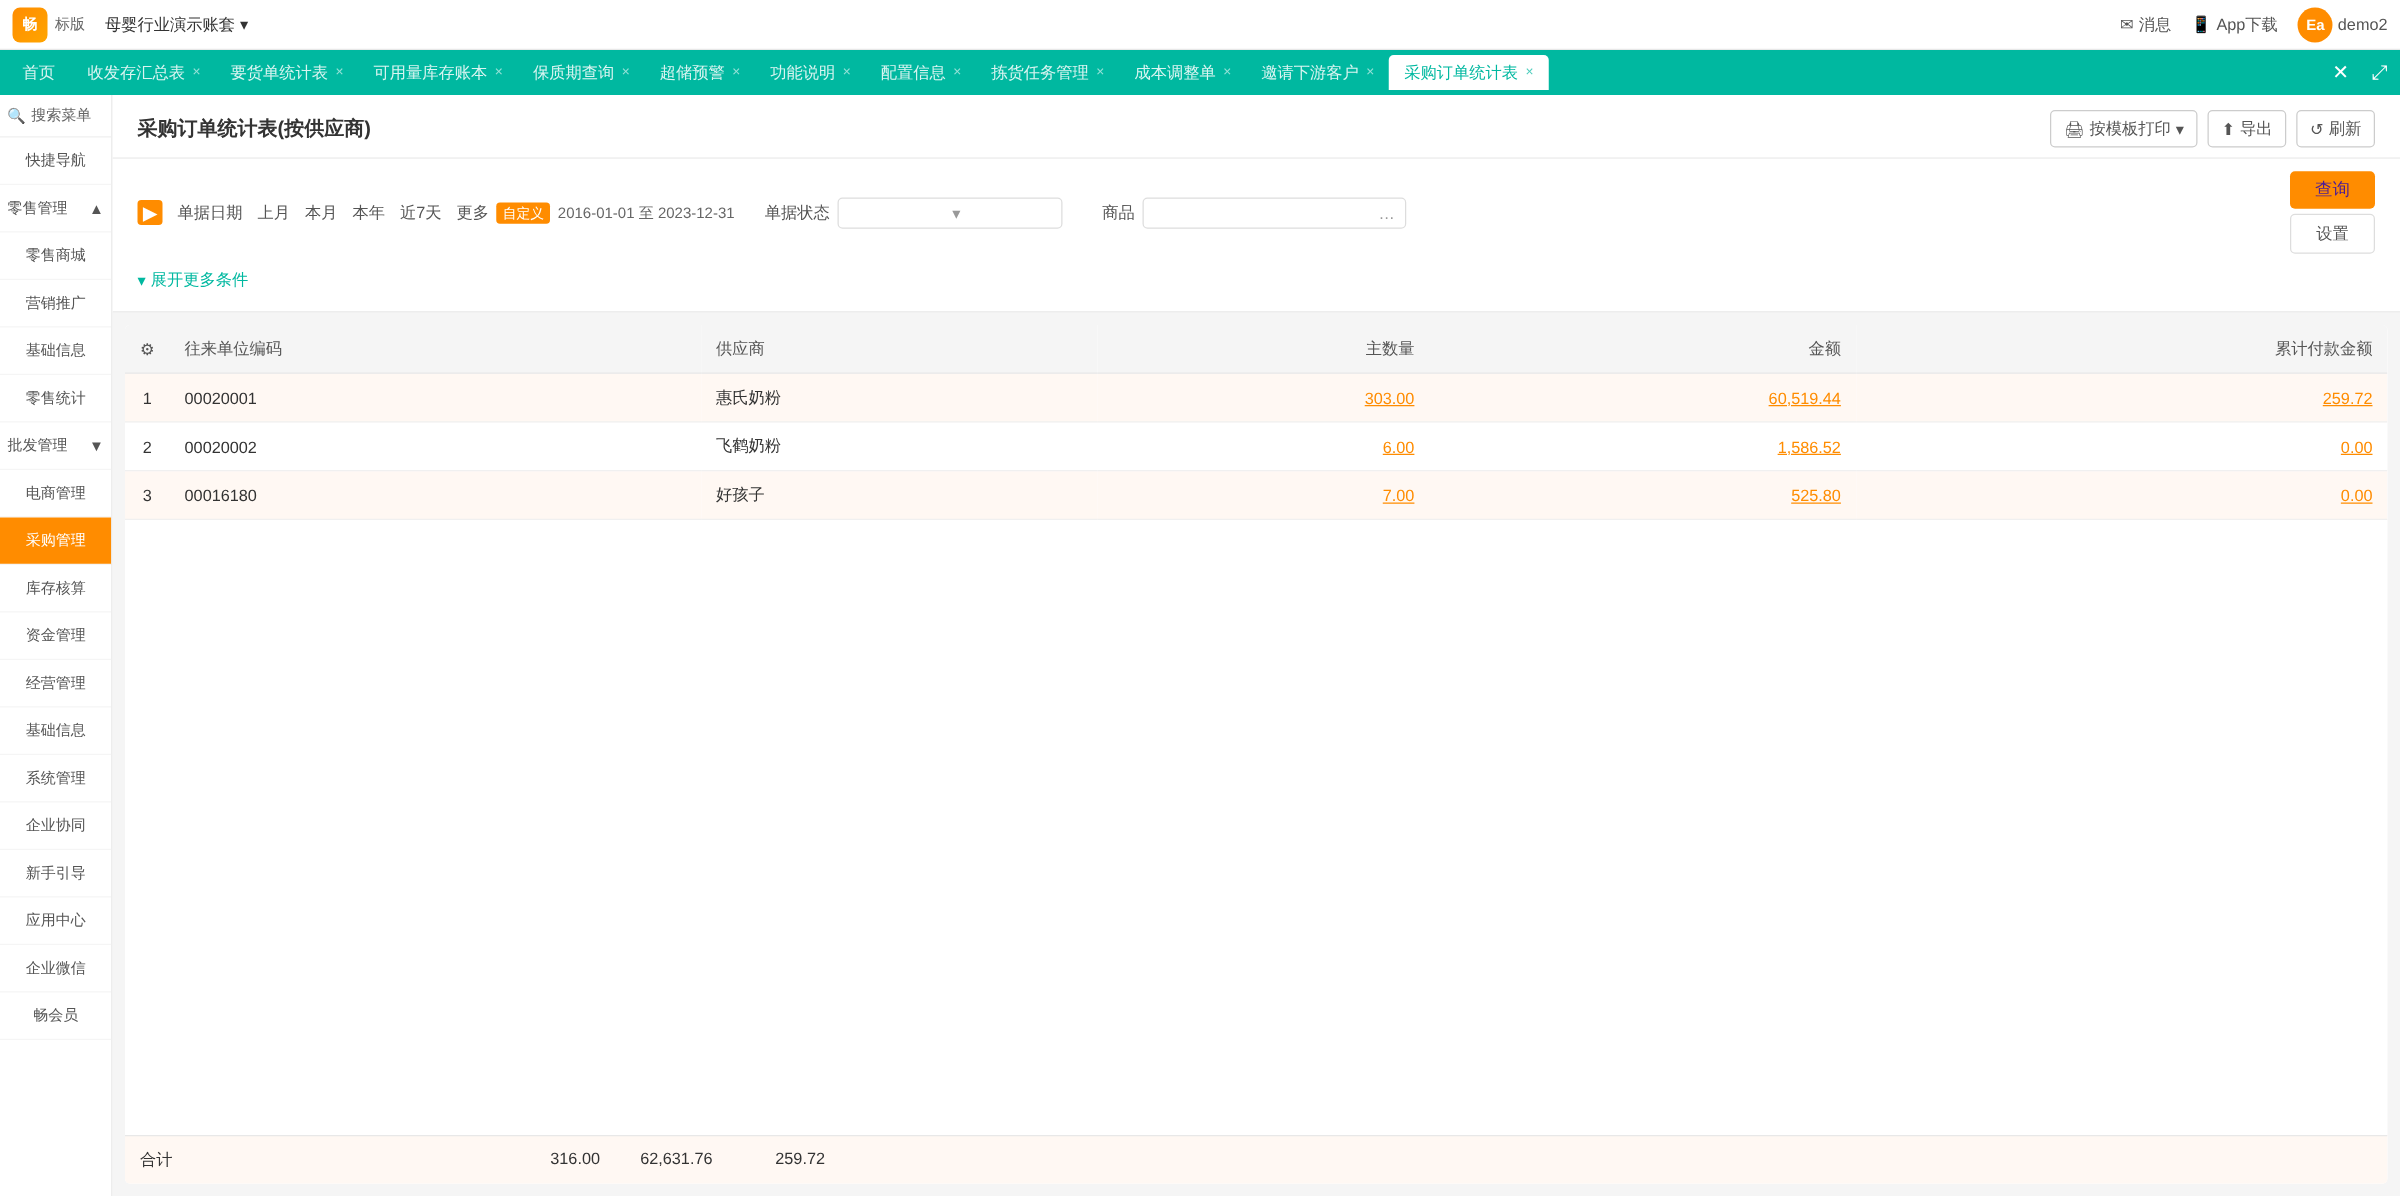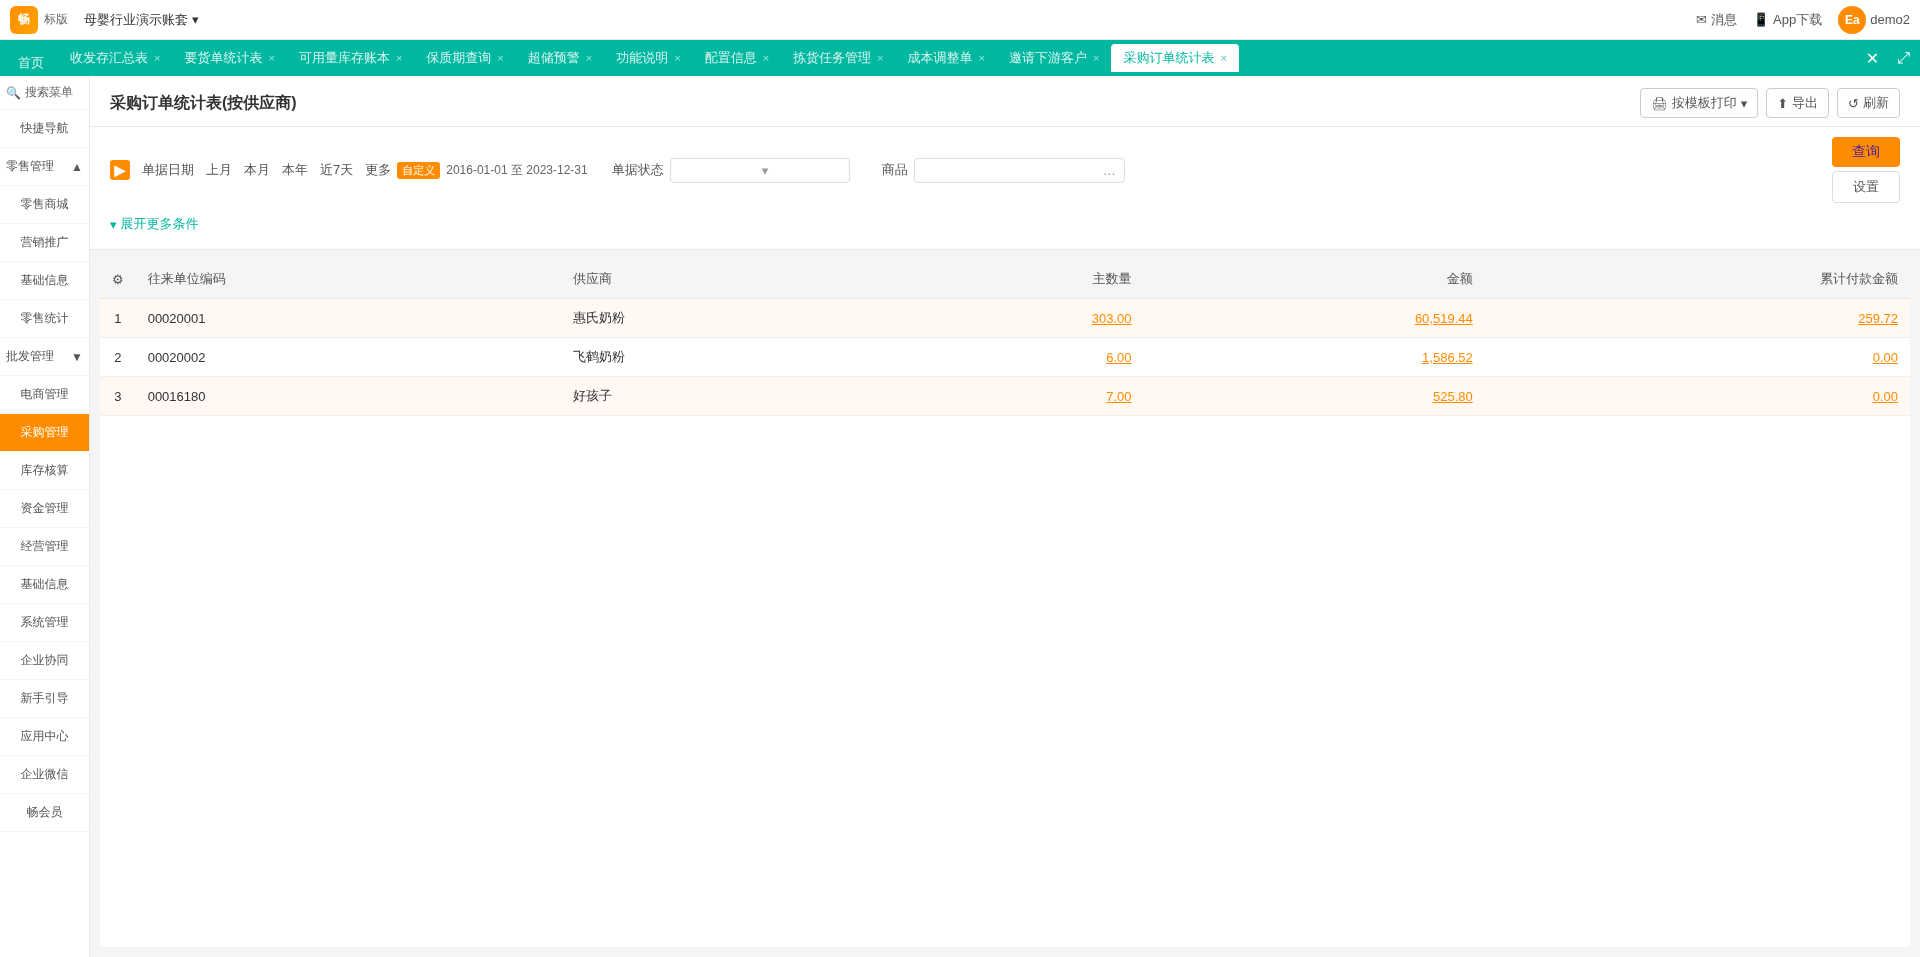--- a/index.html
+++ b/index.html
@@ -15,21 +15,21 @@
     .top-bar-right { display: flex; align-items: center; gap: 16px; }
     .top-bar-action { display: flex; align-items: center; gap: 4px; font-size: 13px; color: #555; cursor: pointer; }
     .avatar { width: 28px; height: 28px; border-radius: 50%; background: #ff8c00; display: flex; align-items: center; justify-content: center; color: white; font-size: 12px; font-weight: bold; }
 
     
     .nav-tabs { background: #00b8a0; display: flex; align-items: center; height: 36px; padding: 0 4px; overflow: hidden; }
     .nav-tab { display: flex; align-items: center; gap: 4px; padding: 0 12px; height: 28px; color: rgba(255,255,255,0.85); font-size: 13px; cursor: pointer; border-radius: 4px 4px 0 0; white-space: nowrap; }
     .nav-tab.active { background: #fff; color: #00b8a0; border-radius: 4px 4px 0 0; }
     .nav-tab .close-btn { font-size: 11px; color: inherit; opacity: 0.7; margin-left: 2px; }
     .nav-tab.active .close-btn { color: #00b8a0; }
-    .home-tab { padding: 0 14px; align-items: flex-end; }
+    .home-tab { padding: 0 14px; }
     .nav-tabs-end { margin-left: auto; display: flex; align-items: center; gap: 6px; }
     .nav-end-btn { color: white; background: none; border: none; cursor: pointer; padding: 2px 6px; font-size: 16px; }
 
     
     .main-layout { display: flex; flex: 1; overflow: hidden; }
 
     
     .sidebar { width: 90px; background: #fff; border-right: 1px solid #e8e8e8; display: flex; flex-direction: column; overflow-y: auto; }
     .sidebar-search { padding: 8px 6px; display: flex; align-items: center; gap: 4px; border-bottom: 1px solid #f0f0f0; cursor: pointer; }
     .sidebar-search span { font-size: 12px; color: #666; }
@@ -364,15 +364,21 @@
                 <span class="link-text">525.80</span>
               </td>
               <td class="right">
                 <span class="link-text">0.00</span>
               </td>
             </tr>
           </tbody>
         </table>
       </div>
 
+      <div class="table-footer">
+        <span class="footer-label">合计</span>
+        <span class="footer-val">316.00</span>
+        <span class="footer-val">62,631.76</span>
+        <span class="footer-val">259.72</span>
+      </div>
     </div>
   </div>
 </div>
 
 </body></html>

